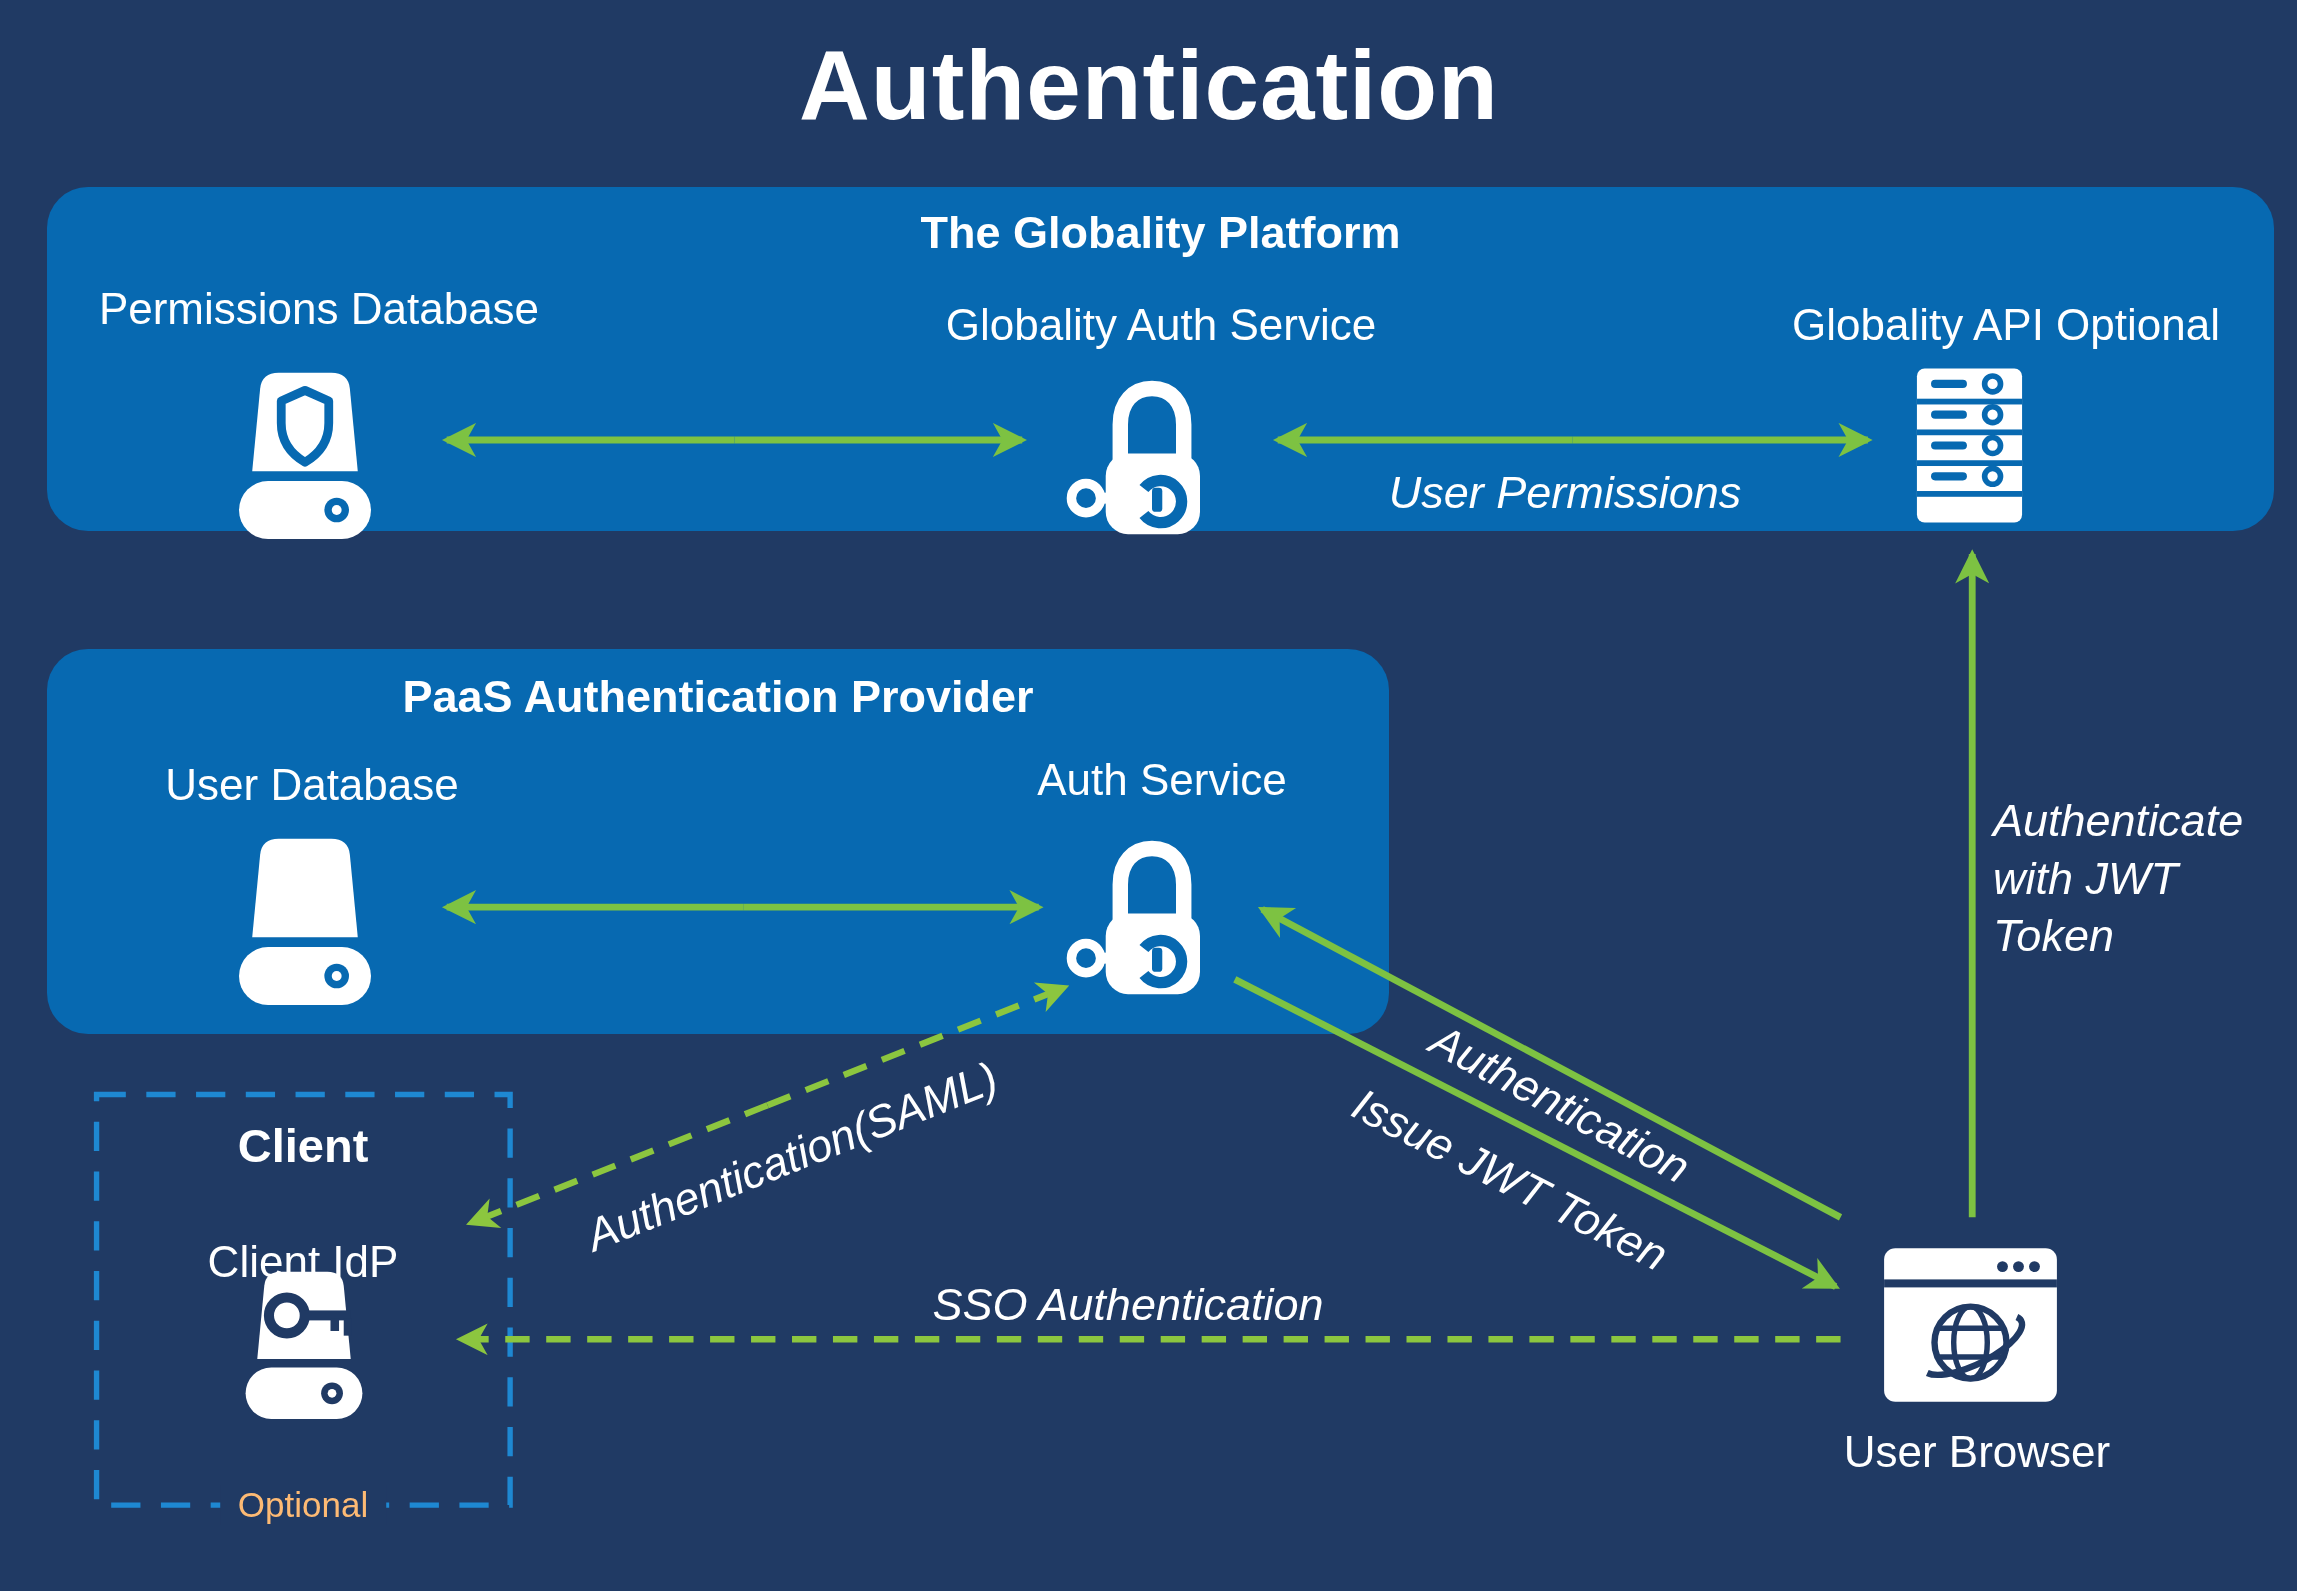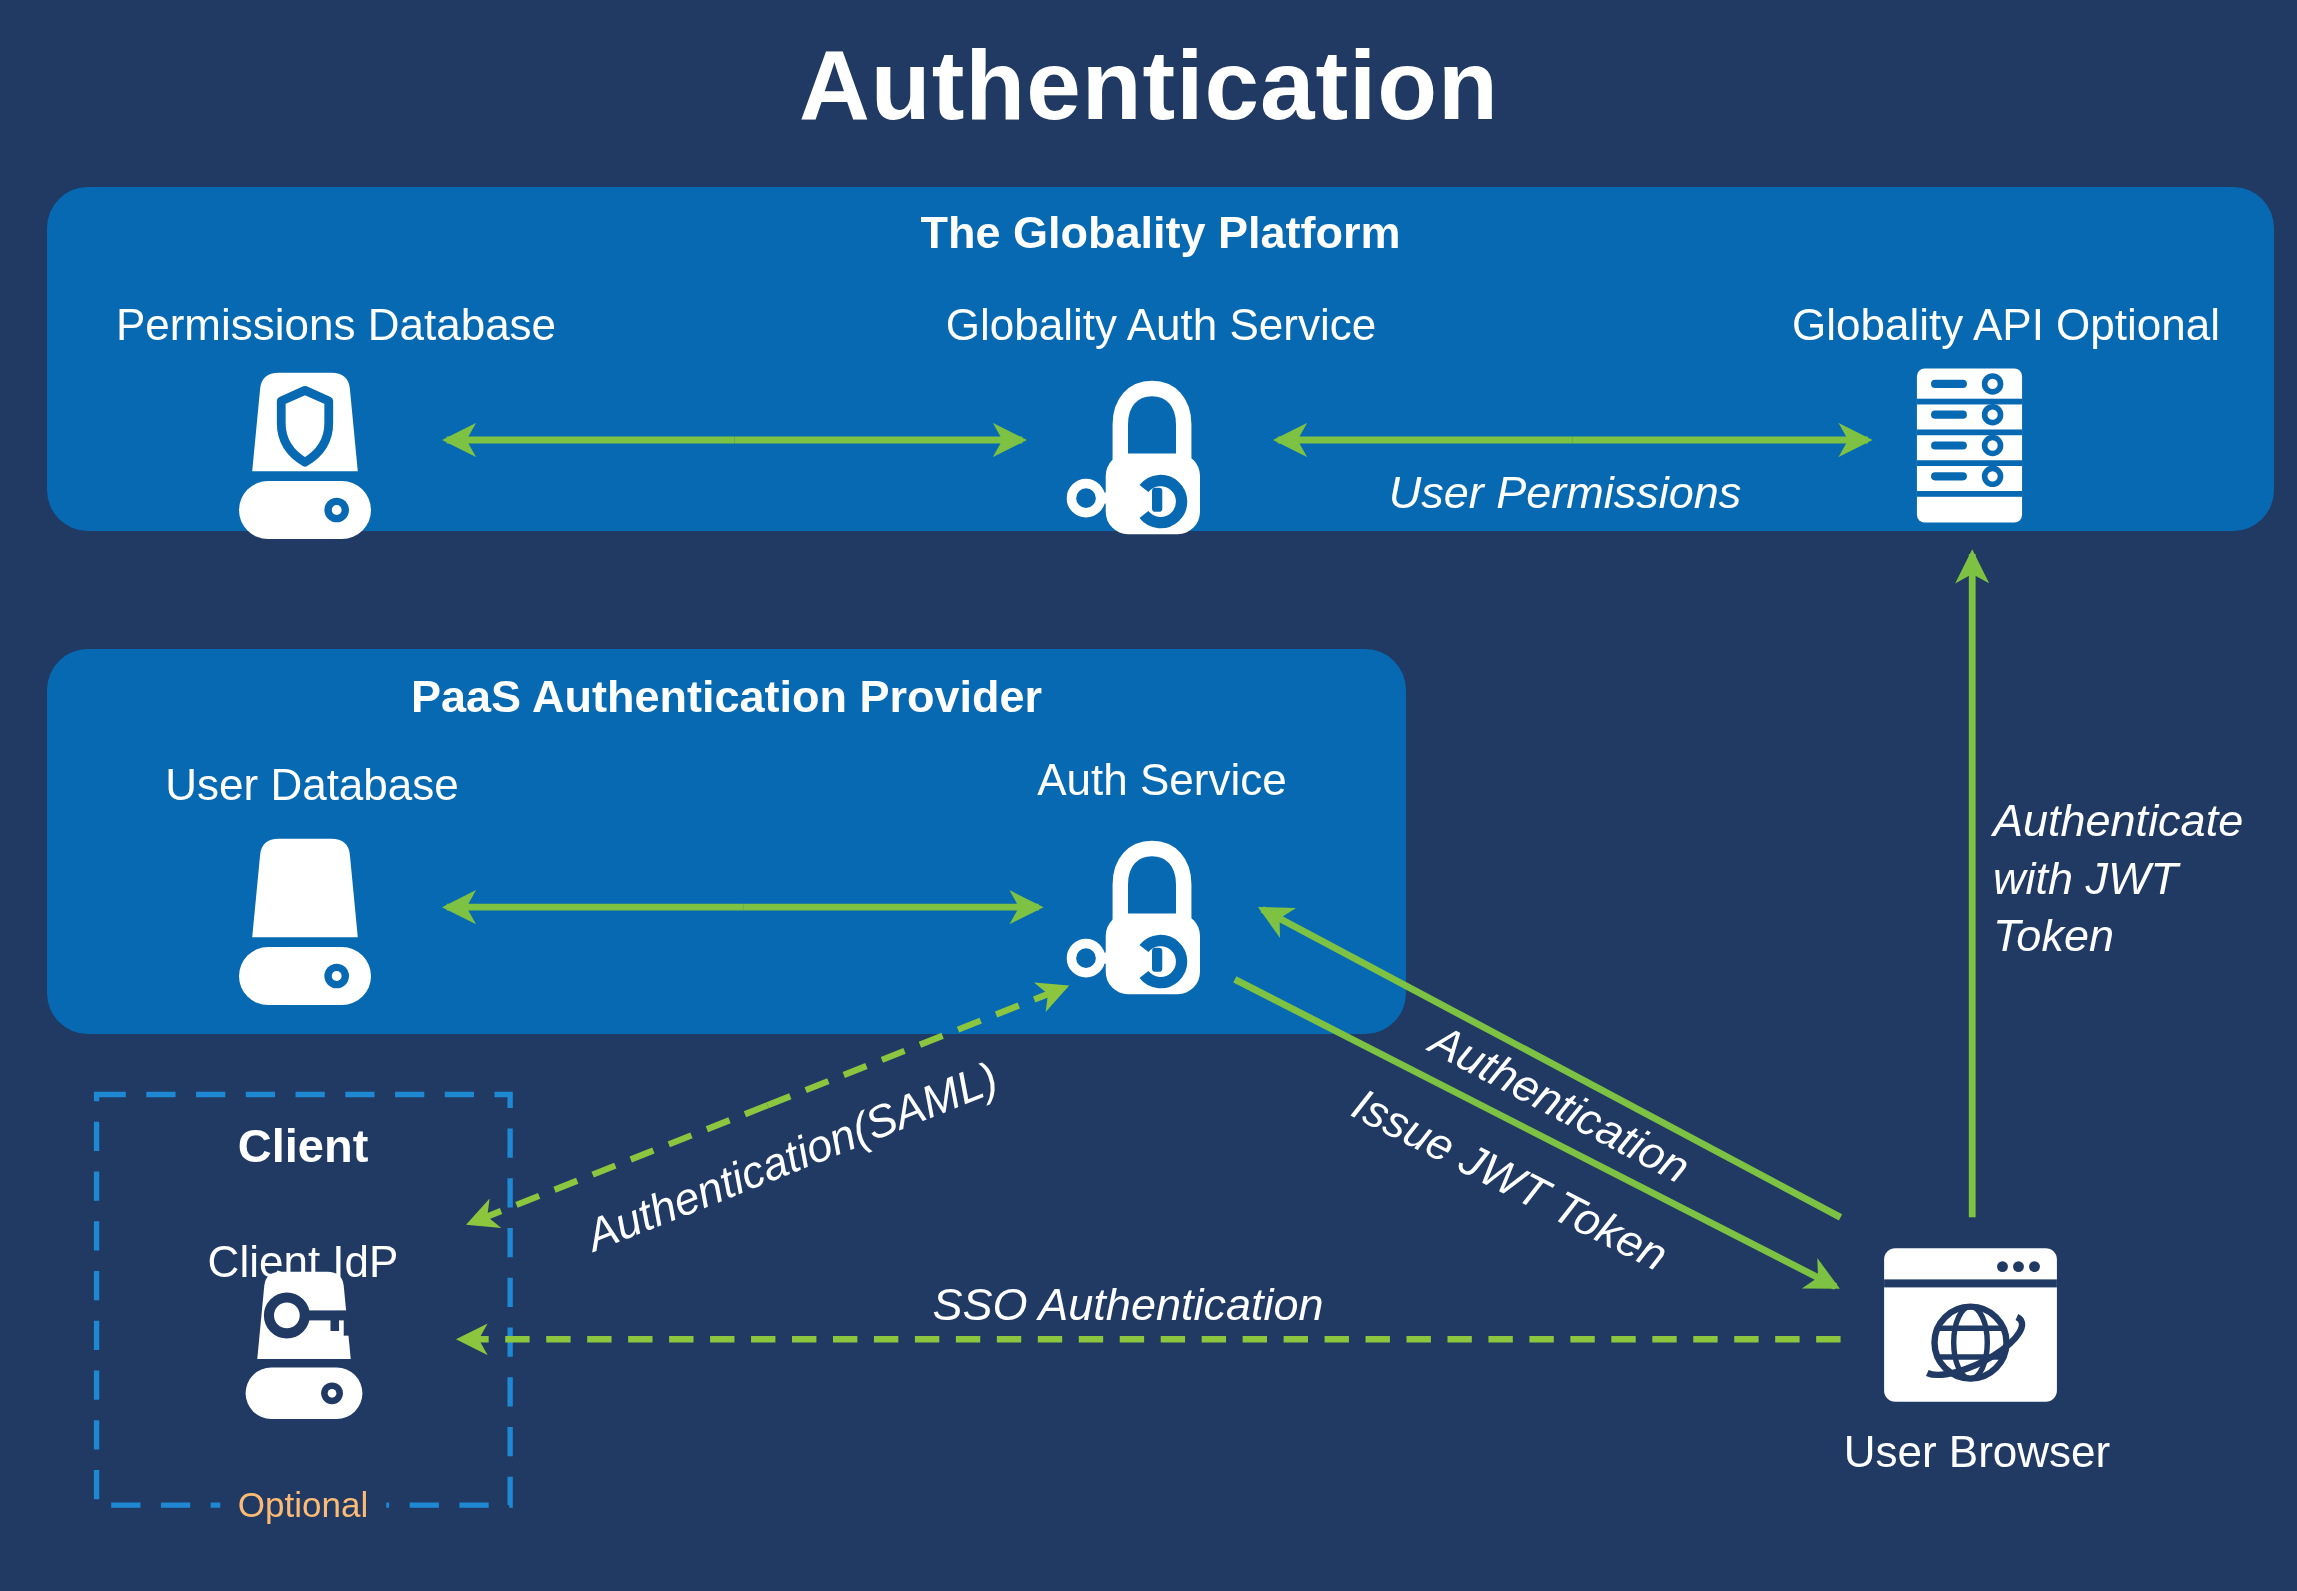--- a/index.html
+++ b/index.html
@@ -46,25 +46,25 @@
 </style>
 </head>
 <body>
 
 <div class="abs page-title">Authentication</div>
 
 <div class="abs panel" style="left:47px;top:187px;width:2227px;height:344px;">
   <div class="panel-title" style="top:19.5px;">The Globality Platform</div>
 </div>
 
-<div class="abs panel" style="left:47px;top:649px;width:1342px;height:385px;padding-left:17px;">
+<div class="abs panel" style="left:47px;top:649px;width:1342px;height:385px;">
   <div class="panel-title" style="top:21.5px;">PaaS Authentication Provider</div>
 </div>
 
-<div class="abs lbl" style="left:319px;top:325px;margin-left:17px;">Permissions Database</div>
+<div class="abs lbl" style="left:319px;top:309px;">Permissions Database</div>
 <div class="abs lbl" style="left:1161px;top:325px;">Globality Auth Service</div>
 <div class="abs lbl" style="left:2006px;top:325px;">Globality API Optional</div>
 <div class="abs lbl" style="left:312px;top:785px;">User Database</div>
 <div class="abs lbl" style="left:1162px;top:780px;">Auth Service</div>
 
 <div class="abs lbl" style="left:303px;top:1145px;font-weight:bold;font-size:47px;">Client</div>
 <div class="abs lbl" style="left:303px;top:1237px;margin-top:25px;">Client IdP</div>
 <div class="abs optional-note" style="left:303px;top:1505px;">Optional</div>
 
 <div class="abs lbl" style="left:1977px;top:1452px;text-align:center;">User Browser</div>

